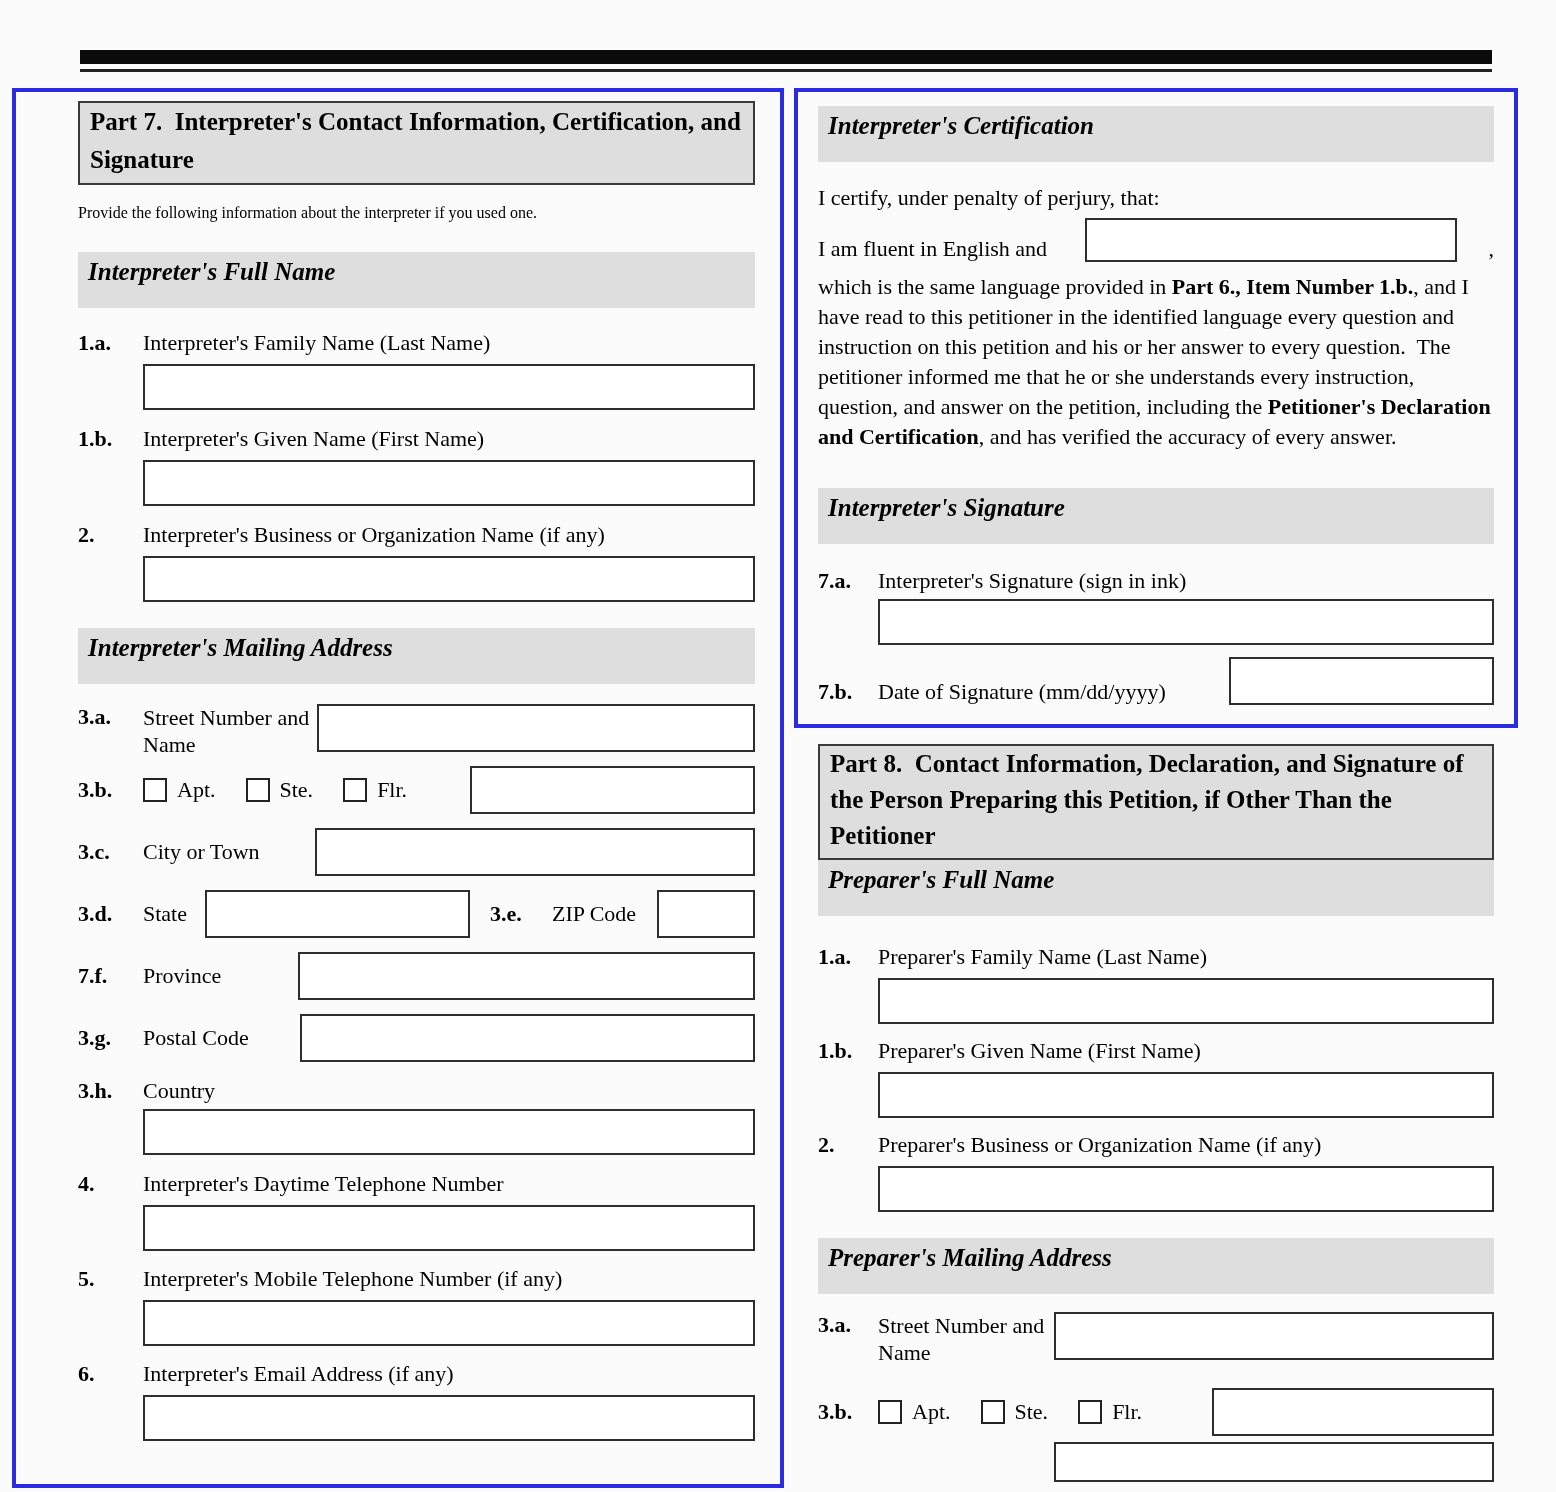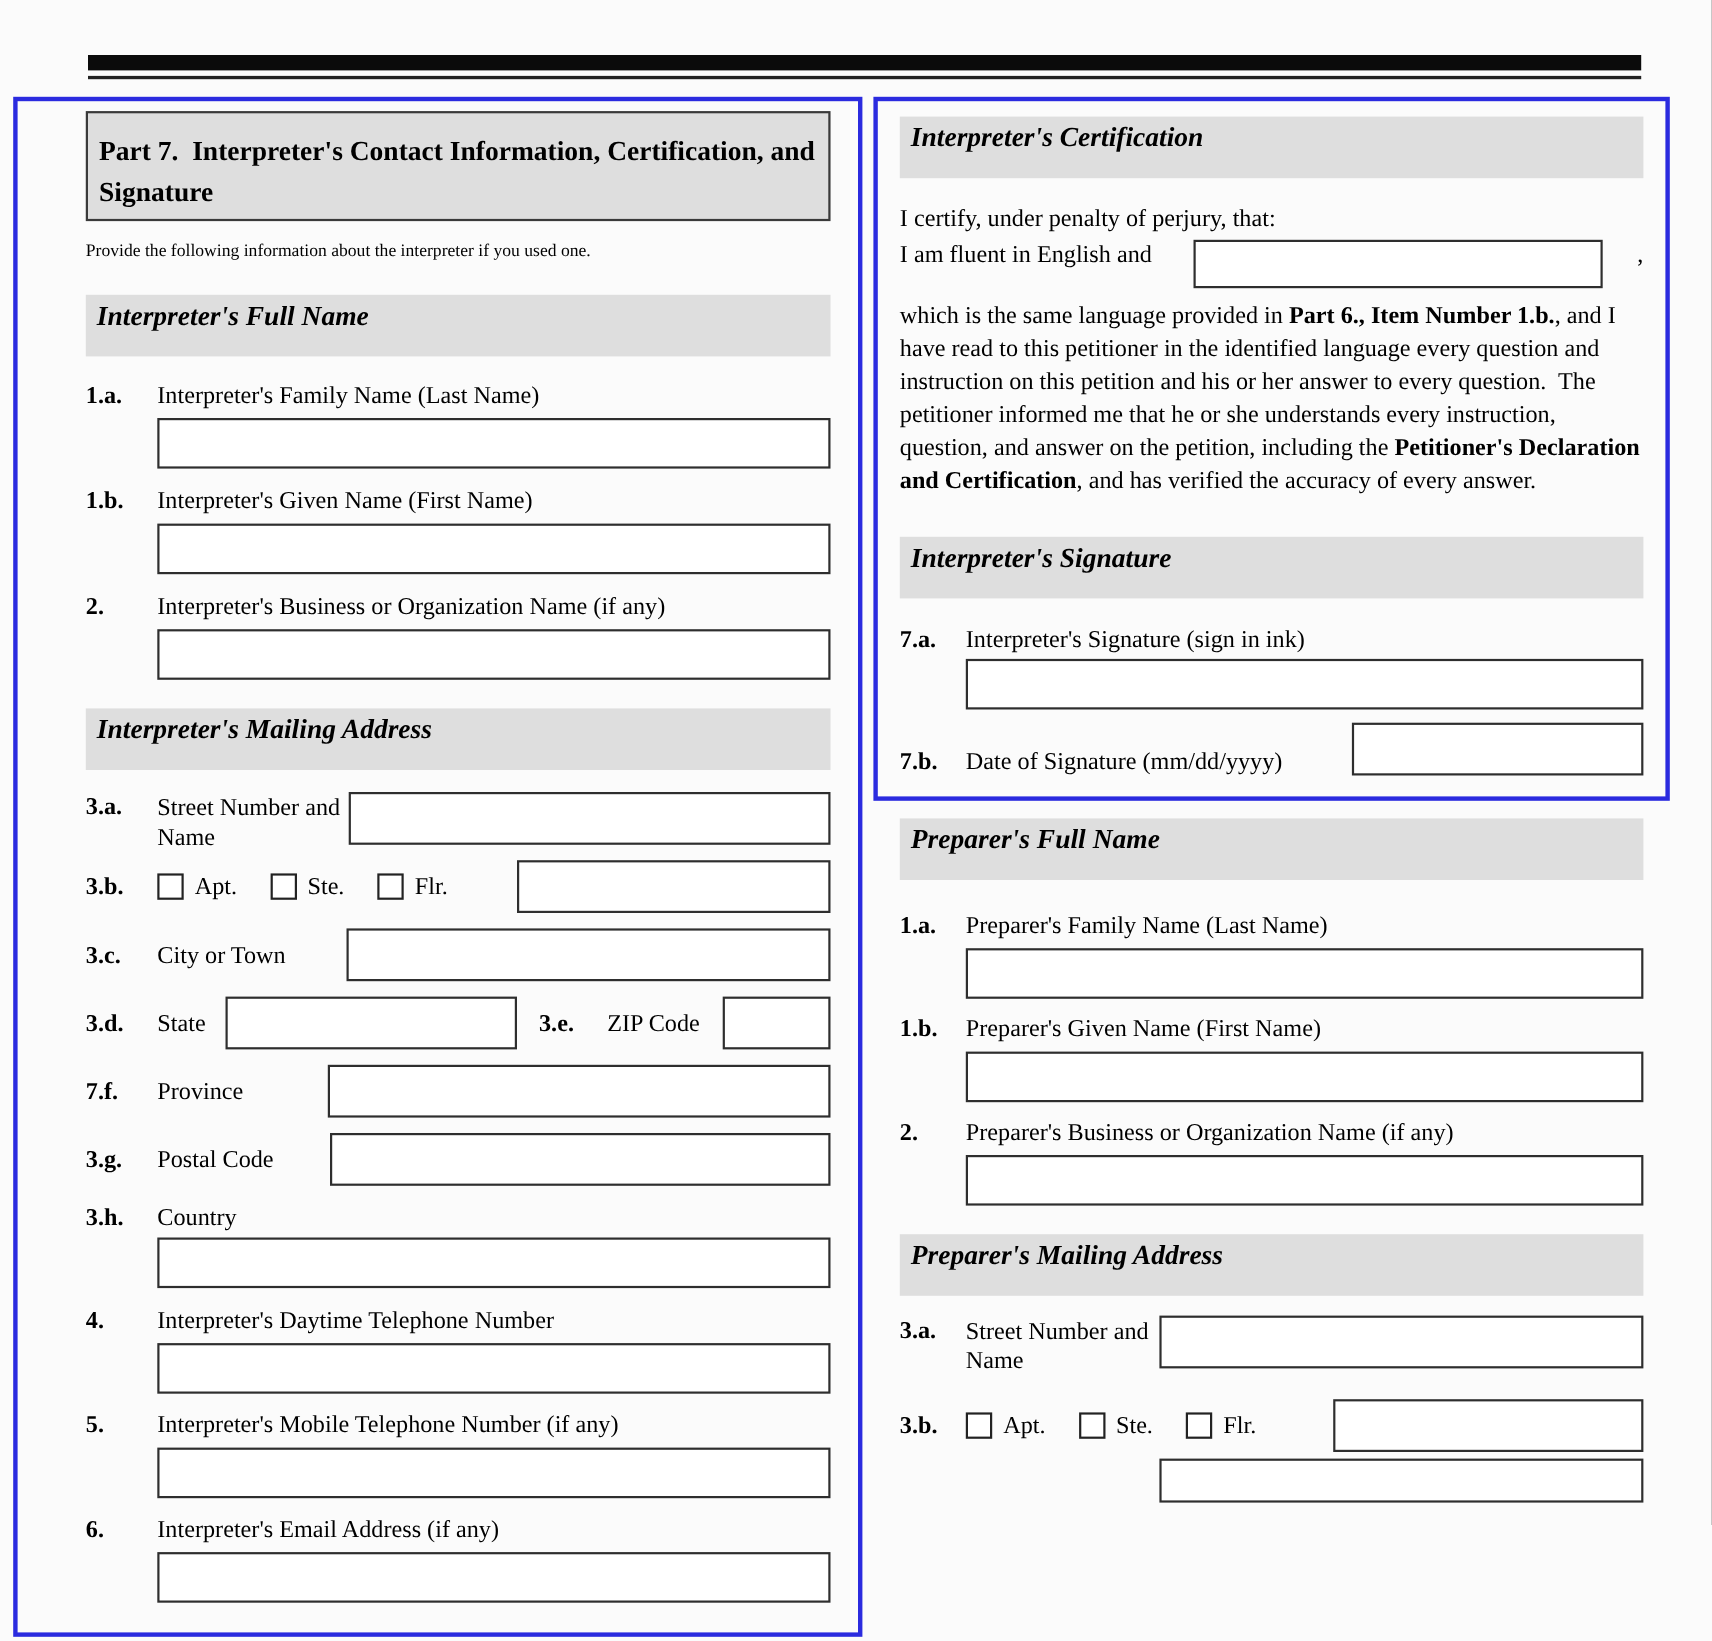--- a/index.html
+++ b/index.html
@@ -8,21 +8,21 @@
   .topbar{position:absolute;left:80px;top:50px;width:1412px;height:14px;background:#0b0b0b;}
   .topline{position:absolute;left:80px;top:69px;width:1412px;height:3px;background:#222;}
   .bluebox{position:absolute;border:4px solid #2b2bdf;z-index:6;pointer-events:none;}
   .bb-left{left:12px;top:88px;width:764px;height:1392px;}
   .bb-right{left:794px;top:88px;width:716px;height:632px;}
   .col{position:absolute;z-index:2;}
   .col-l{left:78px;top:101px;width:677px;}
   .col-cert{left:818px;top:106px;width:676px;}
   .col-p8{left:818px;top:744px;width:676px;}
   .part-h{background:#dedede;border:2px solid #3a3a3a;font-weight:bold;font-size:25px;
-          line-height:38px;padding:16px 10px 4px;white-space:pre-wrap;box-sizing:border-box;}
+          line-height:38px;padding:0 10px 4px;white-space:pre-wrap;box-sizing:border-box;}
   .p8h{line-height:36px;}
   .sec-h{background:#dedede;font-weight:bold;font-style:italic;font-size:25px;line-height:40px;
          height:56px;padding:0 10px;box-sizing:border-box;margin:0 0 20px;}
   .intro{font-size:16px;line-height:29px;margin:13px 0 25px;max-width:650px;}
   .col-p8 .intro{margin:17px 0 29px;max-width:676px;}
   .fb{margin-bottom:14px;}
   .fb12{margin-bottom:12px;}
   .lblrow{display:flex;margin-bottom:7px;font-size:22px;line-height:29px;}
   .num{flex:0 0 65px;font-weight:bold;}
   .col-cert .num,.col-p8 .num{flex:0 0 60px;}
@@ -47,21 +47,21 @@
   .lbl-state{flex:0 0 62px;}
   .num-e{flex:0 0 62px;font-weight:bold;}
   .lbl-zip{flex:0 0 105px;}
   .lbl-prov{flex:0 0 155px;}
   .lbl-post{flex:0 0 157px;}
   .lbl-city{flex:0 0 172px;}
   .mt26{margin-top:26px;}
   .mt33{margin-top:33px;}
   .mt36{margin-top:36px;}
   .certline{font-size:22px;line-height:28px;margin-bottom:6px;}
-  .fluent{display:flex;align-items:flex-start;font-size:22px;margin-bottom:10px;gap:28px;}
+  .fluent{display:flex;align-items:flex-end;font-size:22px;margin-bottom:10px;gap:28px;}
   .fluent .ti{flex:1 1 auto;height:44px;margin:0 4px 0 10px;min-width:0;}
   .para{font-size:22px;line-height:30px;white-space:pre-wrap;}
   .b{font-weight:bold;}
   .sigrow{display:flex;align-items:flex-end;font-size:22px;}
   .sigrow .ti{flex:0 0 222px;margin-left:auto;height:48px;}
   .mb22{margin-bottom:22px;}
   .mb18{margin-bottom:18px;}
   .mb26{margin-bottom:26px;}
   .row3a-p8{margin-bottom:22px;}
   .unitrow-p8{margin-bottom:6px;}
@@ -213,20 +213,21 @@
 
     <div class="sigrow">
       <span class="num">7.b.</span>
       <span class="flabel">Date of Signature (mm/dd/yyyy)</span>
       <input type="text" class="ti" style="">
     </div>
   </div>
 
   <div class="col col-p8">
 
+    <div class="part-h p8h">Part 8.  Contact Information, Declaration, and Signature of the Person Preparing this Petition, if Other Than the Petitioner</div>
 
     <div class="sec-h mb26">Preparer's Full Name</div>
 
     <div class="fb fb12">
       <div class="lblrow">
         <span class="num">1.a.</span>
         <span class="flabel">Preparer's Family Name (Last Name)</span>
       </div>
       <input type="text" class="ti full" style="">
     </div>

